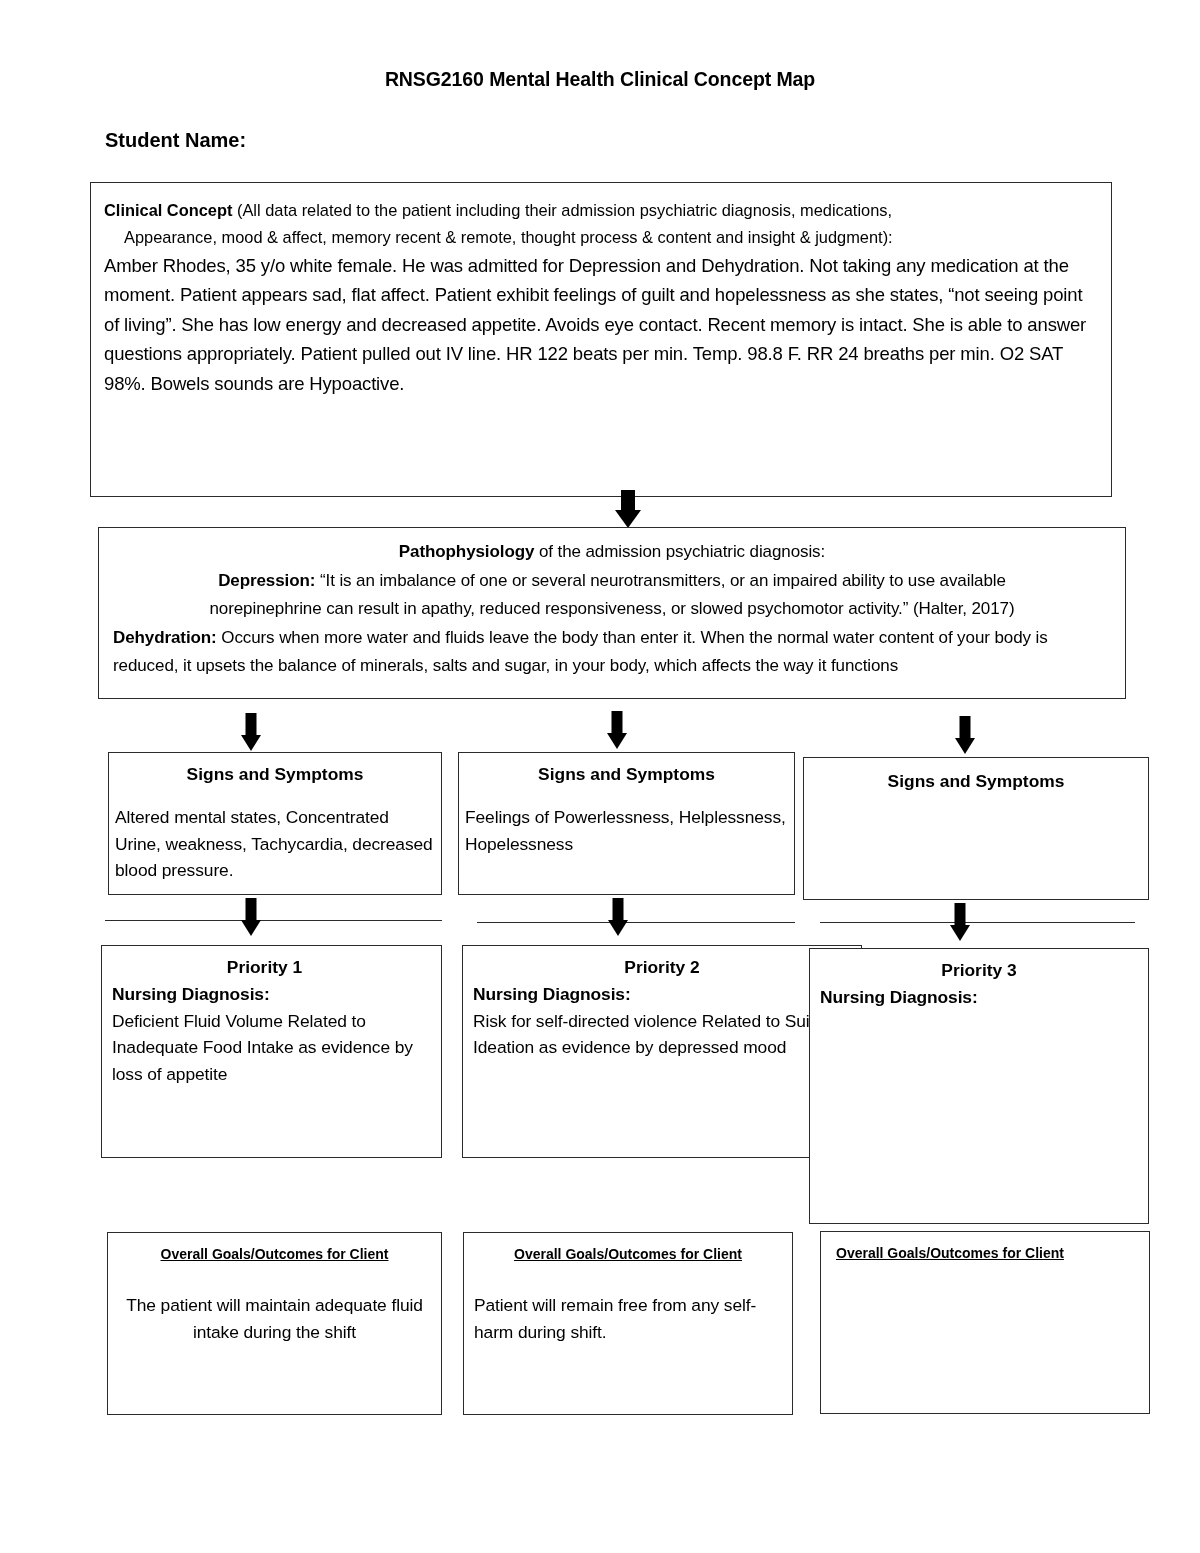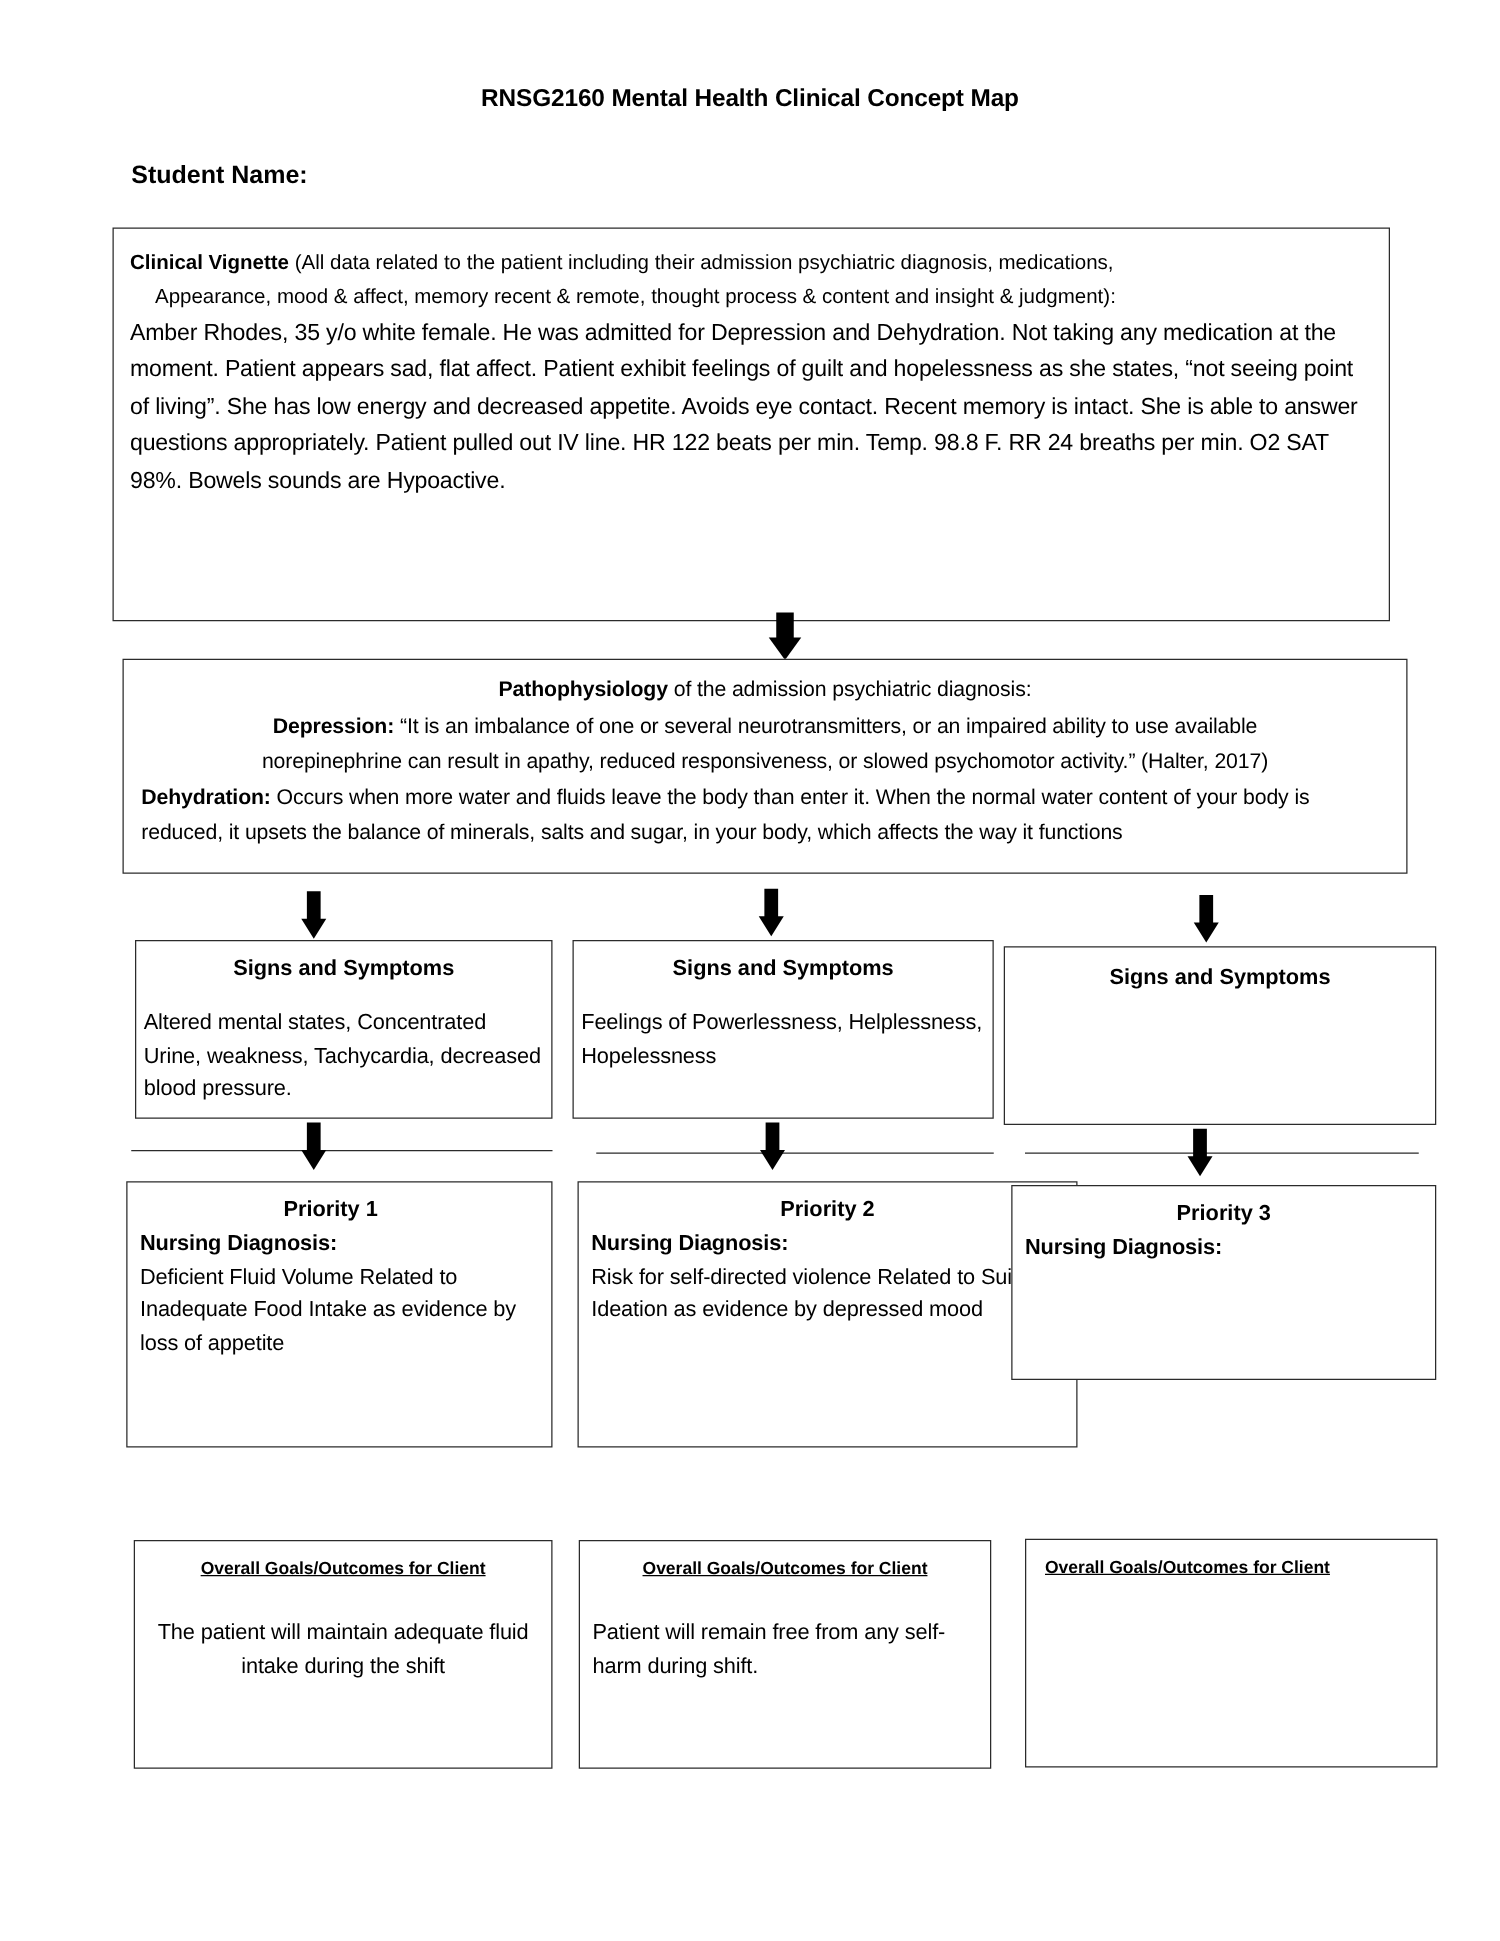--- a/index.html
+++ b/index.html
@@ -103,21 +103,21 @@
   .cell-ctr { text-align: left; margin-top: 16px; }
 
   
   .ss1 { left: 108px;  top: 752px; width: 334px; height: 143px; padding: 8px 6px 0 6px; }
   .ss2 { left: 458px;  top: 752px; width: 337px; height: 143px; padding: 8px 6px 0 6px; }
   .ss3 { left: 803px;  top: 757px; width: 346px; height: 143px; padding: 10px 6px 0 6px; }
 
   
   .pr1 { left: 101px; top: 945px; width: 341px; height: 213px; padding: 8px 24px 0 10px; }
   .pr2 { left: 462px; top: 945px; width: 400px; height: 213px; padding: 8px 10px 0 10px; }
-  .pr3 { left: 809px; top: 948px; width: 340px; height: 156px; padding: 8px 10px 0 10px; }
+  .pr3 { left: 809px; top: 948px; width: 340px; height: 276px; padding: 8px 10px 0 10px; }
 
   
   .gl1 { left: 107px; top: 1232px; width: 335px; height: 183px; padding: 9px 10px 0 10px; }
   .gl2 { left: 463px; top: 1232px; width: 330px; height: 183px; padding: 9px 10px 0 10px; }
   .gl3 { left: 820px; top: 1231px; width: 330px; height: 183px; padding: 9px 10px 0 10px; }
 
   .goal-head {
     font-weight: bold;
     text-decoration: underline;
     text-align: center;
@@ -190,21 +190,21 @@
 </head>
 <body>
 
 <div class="page">
 
   <div class="doc-title">RNSG2160 Mental Health Clinical Concept Map</div>
   <div class="student-name">Student Name:</div>
 
   <div class="box vignette">
     <div class="lead">
-      <span class="b">Clinical Vignette</span><span> (All data related to the patient including their admission psychiatric diagnosis, medications,</span>
+      <span class="b">Clinical Concept</span><span> (All data related to the patient including their admission psychiatric diagnosis, medications,</span>
     </div>
     <div class="lead-2">Appearance, mood &amp; affect, memory recent &amp; remote, thought process &amp; content and insight &amp; judgment):</div>
     <div class="para">Amber Rhodes, 35 y/o white female. He was admitted for Depression and Dehydration. Not taking any medication at the moment. Patient appears sad, flat affect. Patient exhibit feelings of guilt and hopelessness as she states, “not seeing point of living”. She has low energy and decreased appetite. Avoids eye contact. Recent memory is intact. She is able to answer questions appropriately.  Patient pulled out IV line. HR 122 beats per min. Temp. 98.8 F. RR 24 breaths per min. O2 SAT 98%. Bowels sounds are Hypoactive.</div>
   </div>
 
   <div class="arrow arrow-big" style="left:628px; top:490px;">
     <span class="shaft"></span>
     <span class="head"></span>
   </div>
 

